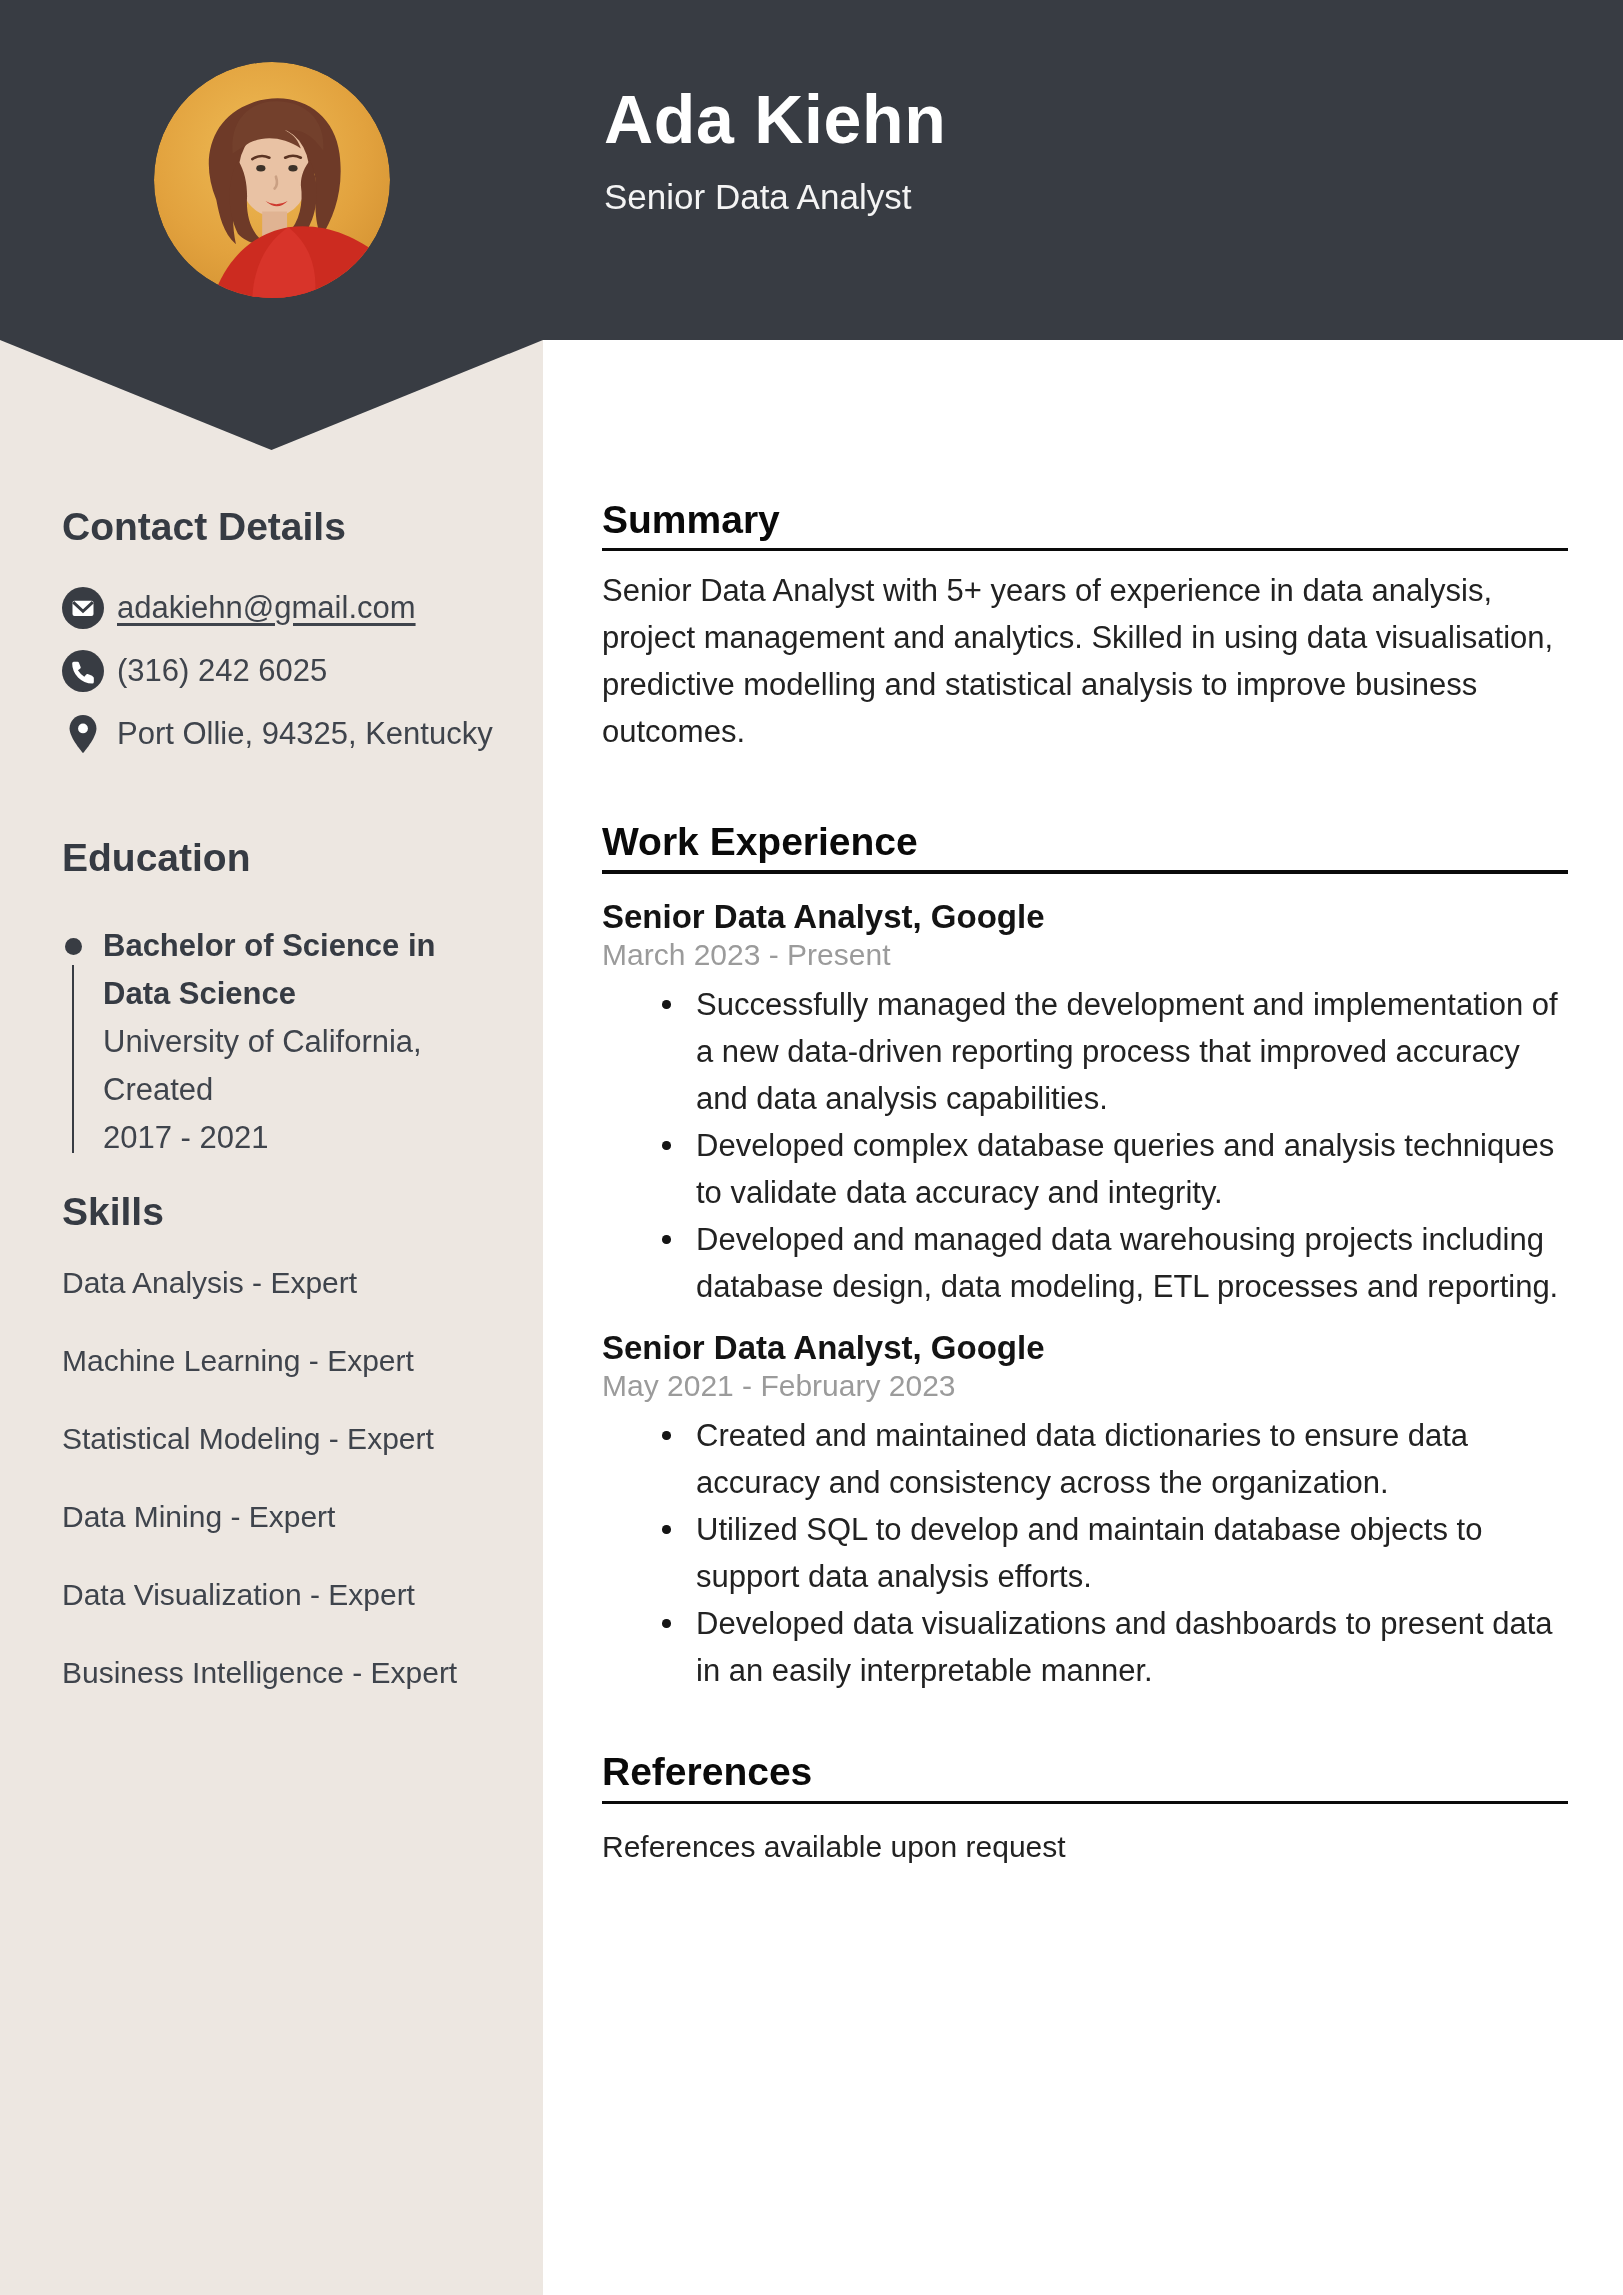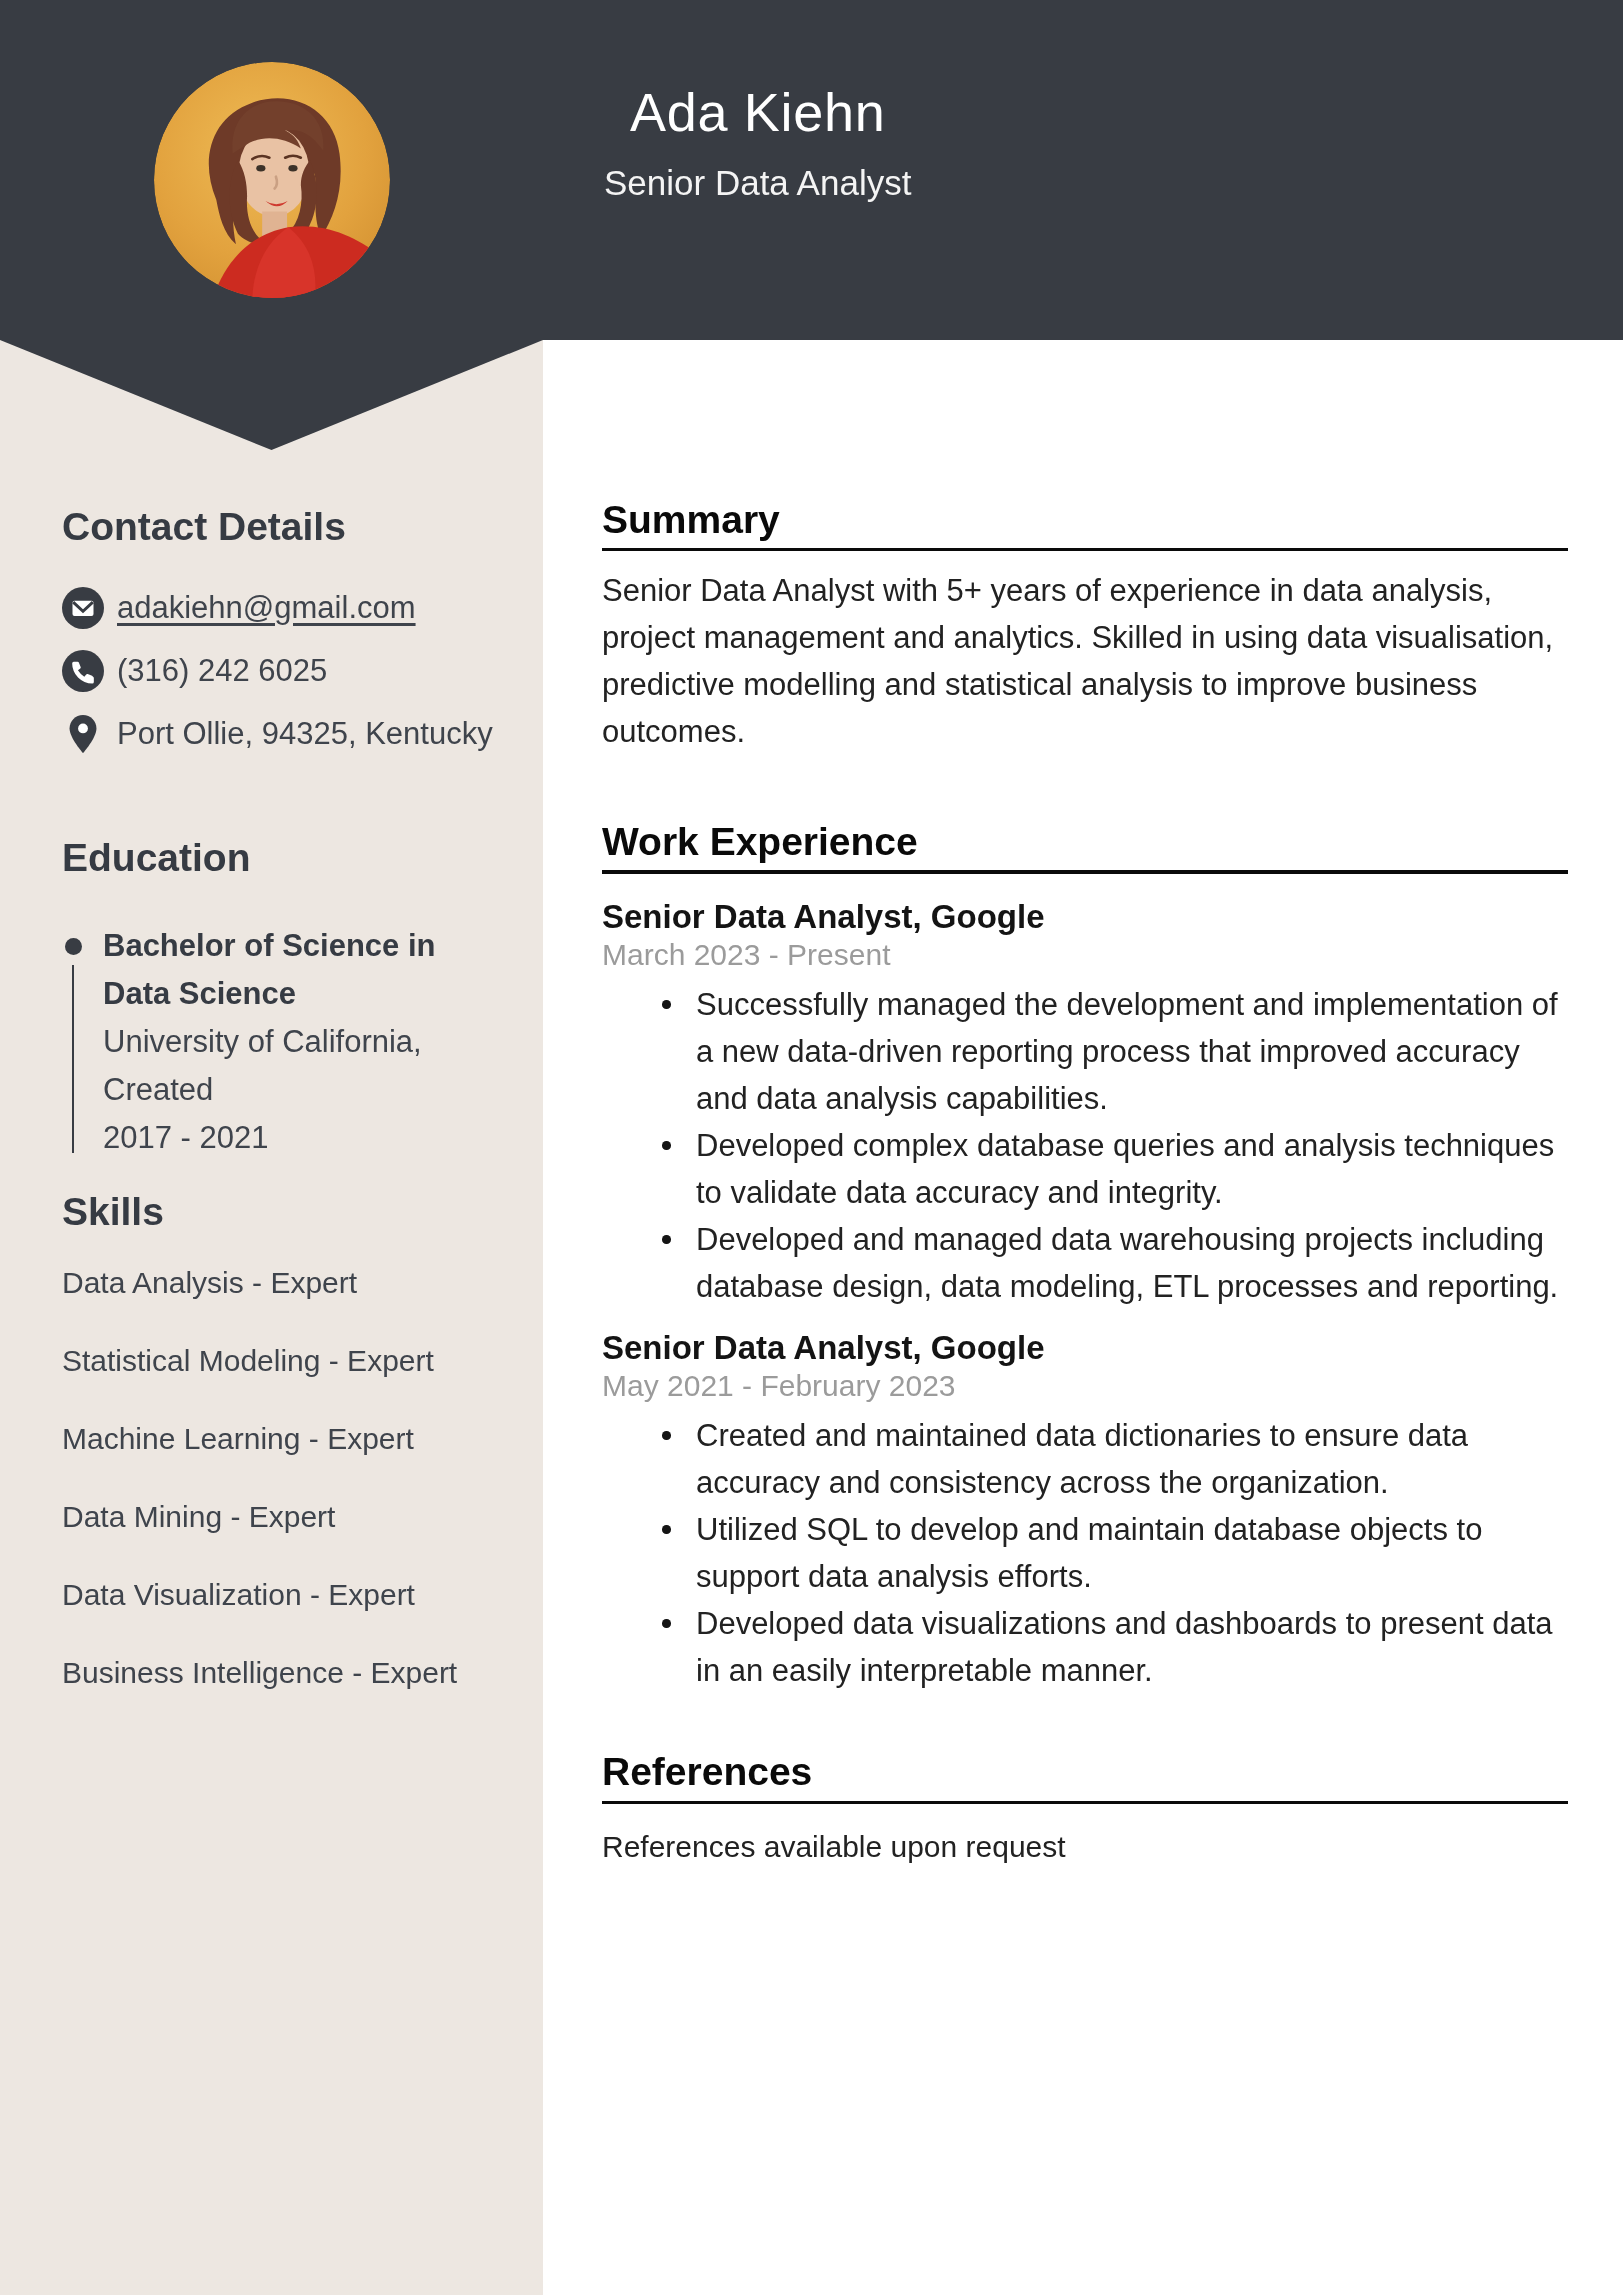--- a/index.html
+++ b/index.html
@@ -17,21 +17,21 @@
   
   .header-band{position:absolute;left:0;top:0;width:1623px;height:340px;background:var(--dark);z-index:2;}
   .header-v{position:absolute;left:0;top:340px;width:543px;height:110px;background:var(--dark);
             clip-path:polygon(0 0,100% 0,50% 100%);z-index:2;}
 
   
   .photo{position:absolute;left:154px;top:62px;width:236px;height:236px;border-radius:50%;overflow:hidden;z-index:3;}
 
   
   .header-text{position:absolute;left:604px;top:85px;z-index:3;color:var(--white);}
-  .name{font-size:54px;line-height:1;font-weight:400;letter-spacing:0.7px;text-align:center;}
+  .name{font-size:68px;line-height:1;font-weight:700;letter-spacing:0.7px;}
   .job-headline{margin-top:26px;font-size:35px;line-height:1;font-weight:400;color:#f4f4f4;}
 
   
   .sidebar{position:absolute;left:0;top:0;width:543px;height:2295px;z-index:4;
            padding:503px 39px 16px 62px;color:var(--side-text);}
   .side-heading{font-size:39px;line-height:47px;font-weight:700;color:#363b43;}
   .contact-rows{margin-top:37px;}
   .contact-row{display:flex;align-items:center;margin-bottom:21px;height:42px;}
   .contact-icon{width:42px;height:42px;flex:0 0 42px;}
   .contact-text{margin-left:13px;font-size:31px;color:var(--side-text);}
@@ -168,22 +168,22 @@
         <div class="edu-degree">Bachelor of Science in Data Science</div>
         <div class="edu-school">University of California, Created</div>
         <div class="edu-dates">2017 - 2021</div>
       </div>
     </div>
 
     <div class="side-heading skills-heading">Skills</div>
 
     <div class="skills-list">
       <div class="skill-item">Data Analysis - Expert</div>
+      <div class="skill-item">Machine Learning - Expert</div>
       <div class="skill-item">Statistical Modeling - Expert</div>
-      <div class="skill-item">Machine Learning - Expert</div>
       <div class="skill-item">Data Mining - Expert</div>
       <div class="skill-item">Data Visualization - Expert</div>
       <div class="skill-item">Business Intelligence - Expert</div>
     </div>
 
   </div>
 
   <div class="main">
 
     <div class="summary-section">

